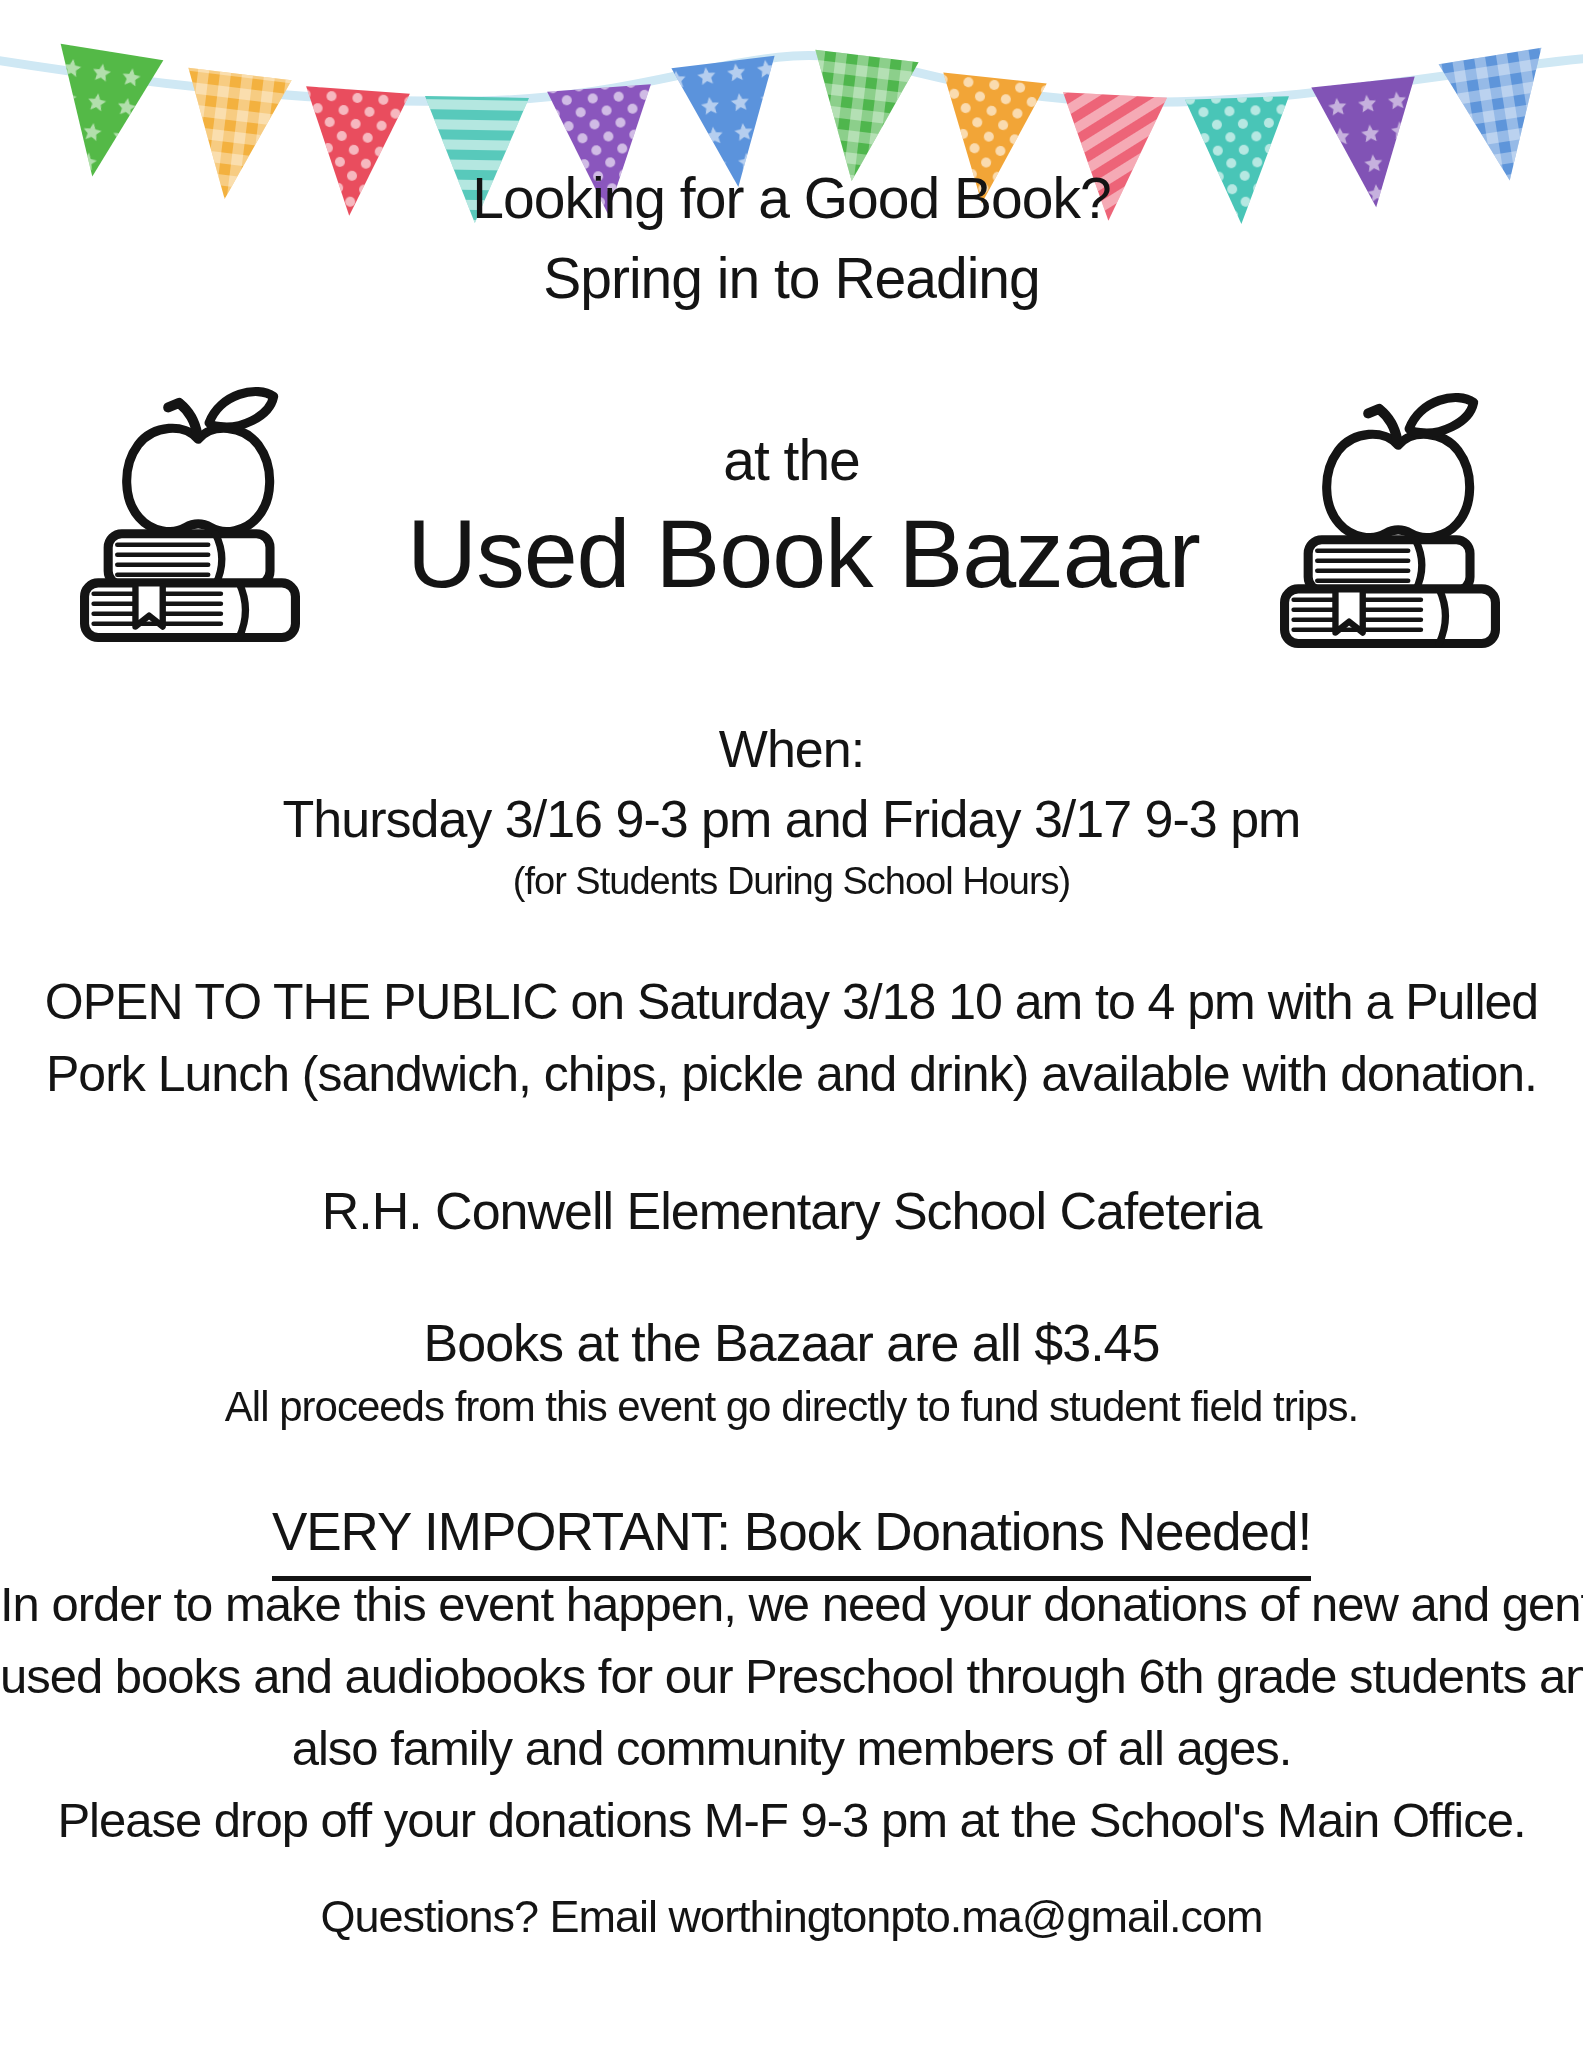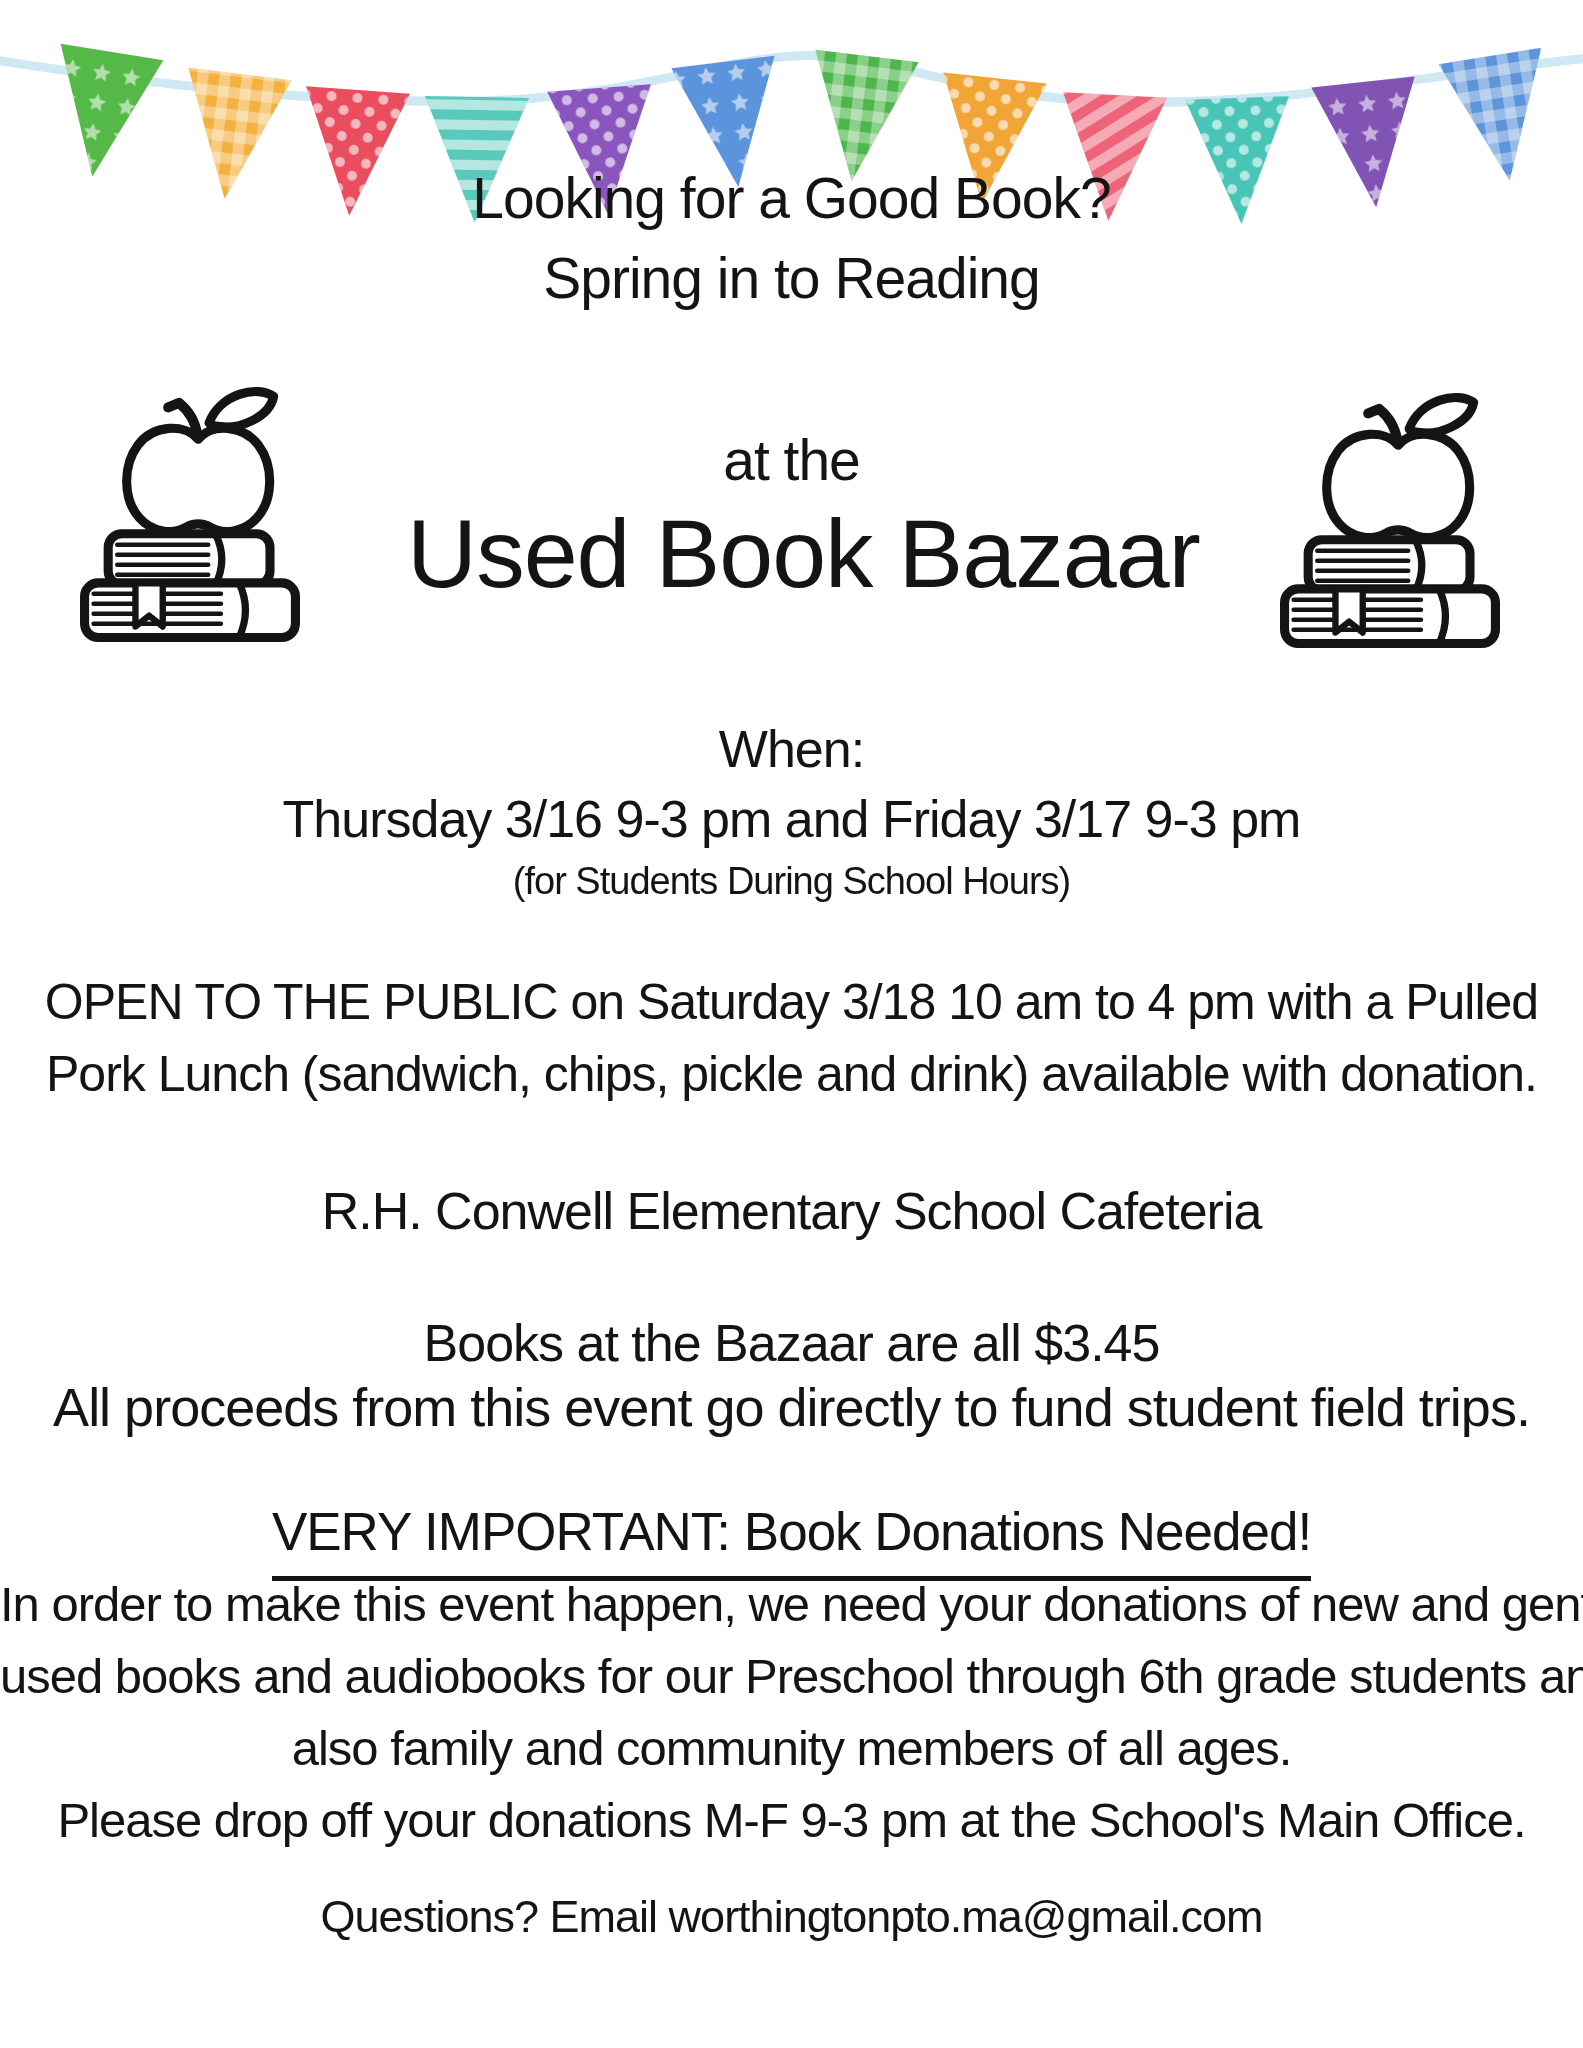--- a/index.html
+++ b/index.html
@@ -21,21 +21,21 @@
   .h1{font-size:57px;line-height:80px;}
   .atthe{font-size:57px;line-height:76px;margin-top:104px;}
   .title{font-size:97px;line-height:112px;letter-spacing:-1px;padding-left:24px;}
   .big{font-size:52px;line-height:70px;}
   .when-block{margin-top:104px;}
   .small{font-size:38px;line-height:54px;}
   .public-block{margin-top:58px;}
   .public-block .line{font-size:50px;line-height:72px;}
   .where-block{margin-top:66px;}
   .price-block{margin-top:62px;}
-  .subsmall{font-size:54px;line-height:58px;}
+  .subsmall{font-size:42px;line-height:58px;}
   .donations-block{margin-top:60px;}
   .donations-block .line{font-size:49px;line-height:72px;}
   .donations-block .heading{font-size:53px;}
   .u{border-bottom:5px solid #141414;padding-bottom:15px;}
   .contact-block{margin-top:32px;}
   .contact-block .line{font-size:45px;line-height:58px;}
   .hidden-defs{position:absolute;width:0;height:0;overflow:hidden;}
 </style>
 </head>
 <body>

